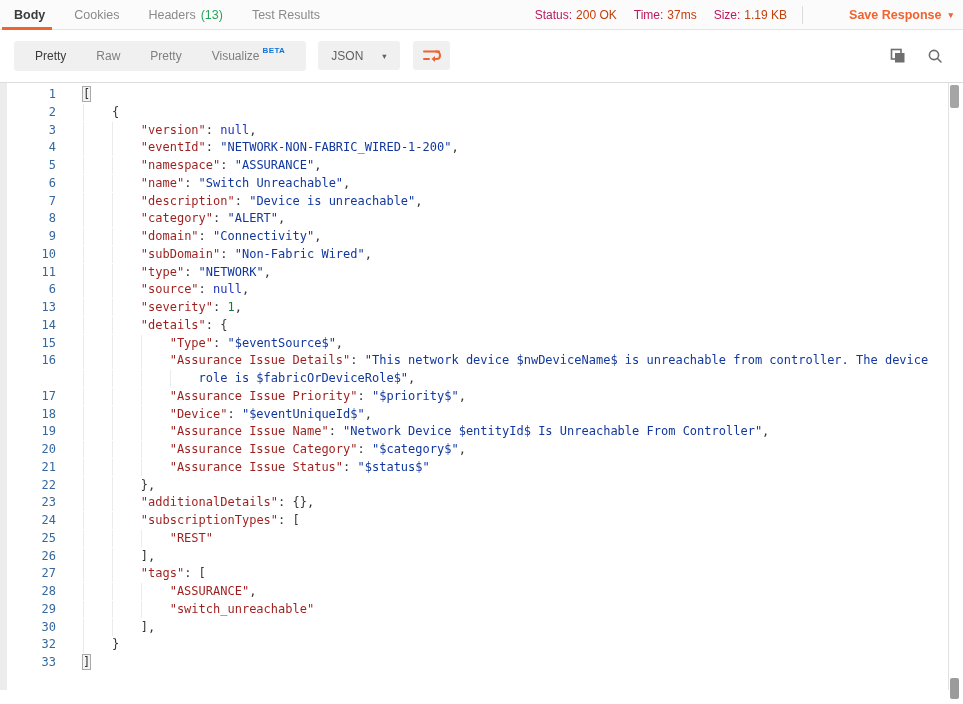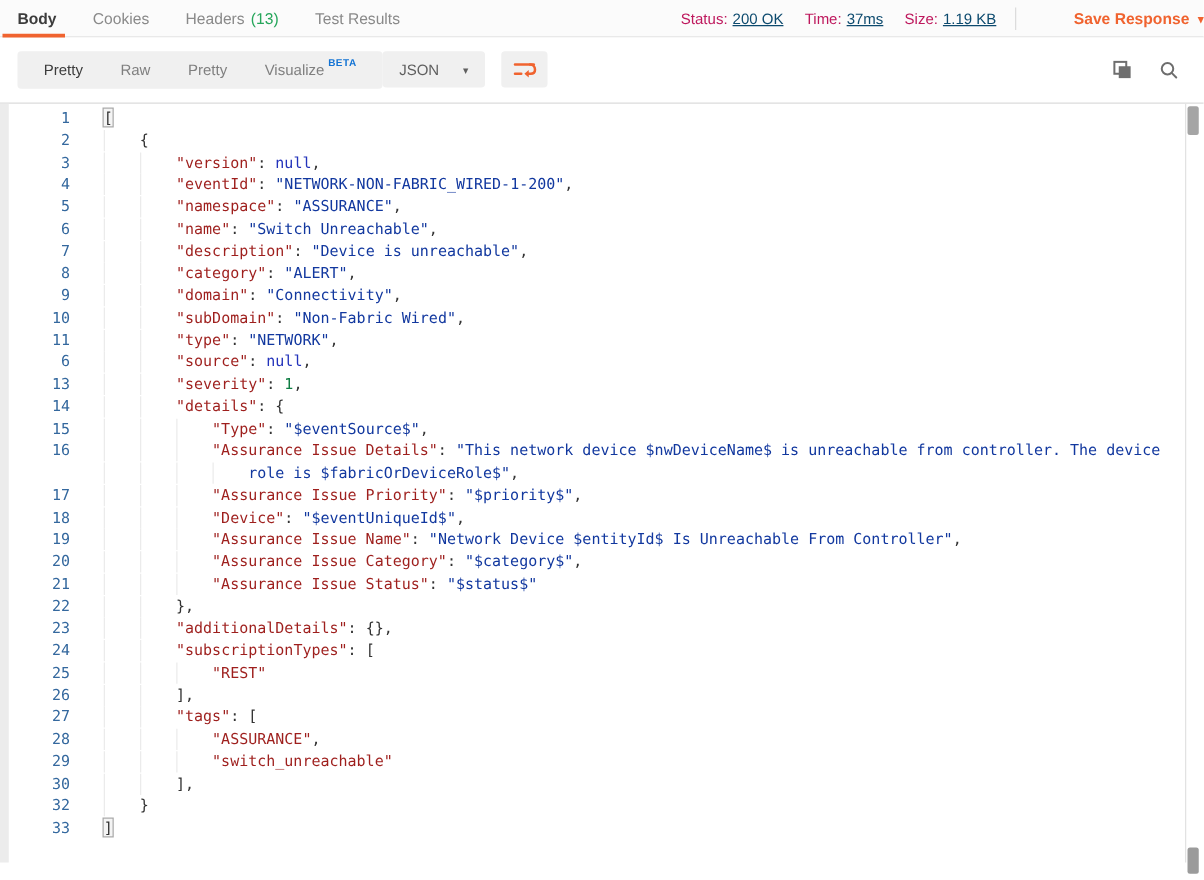--- a/index.html
+++ b/index.html
@@ -1,48 +1,48 @@
 <!DOCTYPE html>
 <html><head>
 <meta charset="utf-8">
 <style>
   * { margin:0; padding:0; box-sizing:border-box; }
   html,body { width:963px; height:704px; background:#fff; overflow:hidden; }
   body { font-family:"Liberation Sans", sans-serif; color:#3c3c3c; position:relative; }
 
   
   .tabbar { height:30px; background:#fbfbfb; border-bottom:1px solid #e3e3e3;
-            display:flex; align-items:center; justify-content:space-between; padding:0 0 0 14px; }
+            display:flex; align-items:center; justify-content:space-between; padding:0 10px 0 14px; }
   .tabs { display:flex; align-items:center; gap:29px; height:100%; }
   .tab { font-size:12.5px; color:#8a8a8a; height:100%; display:flex; align-items:center;
          position:relative; cursor:default; }
   .tab--active { color:#3c3c3c; font-weight:700; }
   .tab--active::after { content:""; position:absolute; left:-12px; right:-7px; bottom:-1px;
                         height:3px; background:#f0632f; }
   .tab .count { color:#26a65b; margin-left:5px; font-weight:400; }
 
   .meta { display:flex; align-items:center; font-size:12px; }
   .meta .pair { display:flex; align-items:center; margin-left:17px; }
   .meta .lbl { color:#be185d; margin-right:4px; }
-  .meta .val { color:#0c4a6e;text-decoration:underline; }
+  .meta .val { color:#c2410c; }
   .meta .sep { width:1px; height:18px; background:#dcdcdc; margin:0 15px; }
   .save { color:#f0632f; font-weight:700; font-size:12.5px; display:flex; align-items:center; cursor:pointer;margin-left:31px; }
   .save .caret { font-size:9px; margin-left:7px; }
 
   
   .toolbar { height:51px; background:#fff; display:flex; align-items:center;
              justify-content:space-between; padding:0 16px 0 14px; }
   .tb-left { display:flex; align-items:center; }
   .seg { display:flex; align-items:center; background:#f0f0f0; border-radius:3px; padding:15px 6px; height:29px; }
   .seg .opt { font-size:12px; color:#7f7f7f; padding:0 15px; height:100%; display:flex; align-items:center; cursor:pointer; }
   .seg .opt--active { color:#3c3c3c; }
   .seg .beta { font-size:8px; font-weight:700; color:#1273d4; letter-spacing:.4px;
                position:relative; top:-5px; margin-left:3px; }
   .pill { background:#f0f0f0; border-radius:3px; height:29px; display:flex; align-items:center; cursor:pointer; }
-  .lang { margin-left:0; padding:0 13px; font-size:12px; color:#5f5f5f; }
+  .lang { margin-left:12px; padding:0 13px; font-size:12px; color:#5f5f5f; }
   .lang .caret { font-size:8.5px; color:#5f5f5f; margin-left:19px; }
   .wrapbtn { margin-left:13px; padding:0 8px; }
   .tb-right { display:flex; align-items:center; gap:21px; padding-right:4px; }
   .iconbtn { display:flex; align-items:center; cursor:pointer; }
 
   
   .editor { position:absolute; left:0; top:82px; width:963px; height:608px;
             border-top:1px solid #dcdcdc; background:#fff; font-family:"DejaVu Sans Mono", monospace; }
   .leftstrip { position:absolute; left:0; top:0; width:7px; height:100%; background:#ececec; }
   .rborder { position:absolute; left:948px; top:0; width:1px; height:100%; background:#e2e2e2; }

